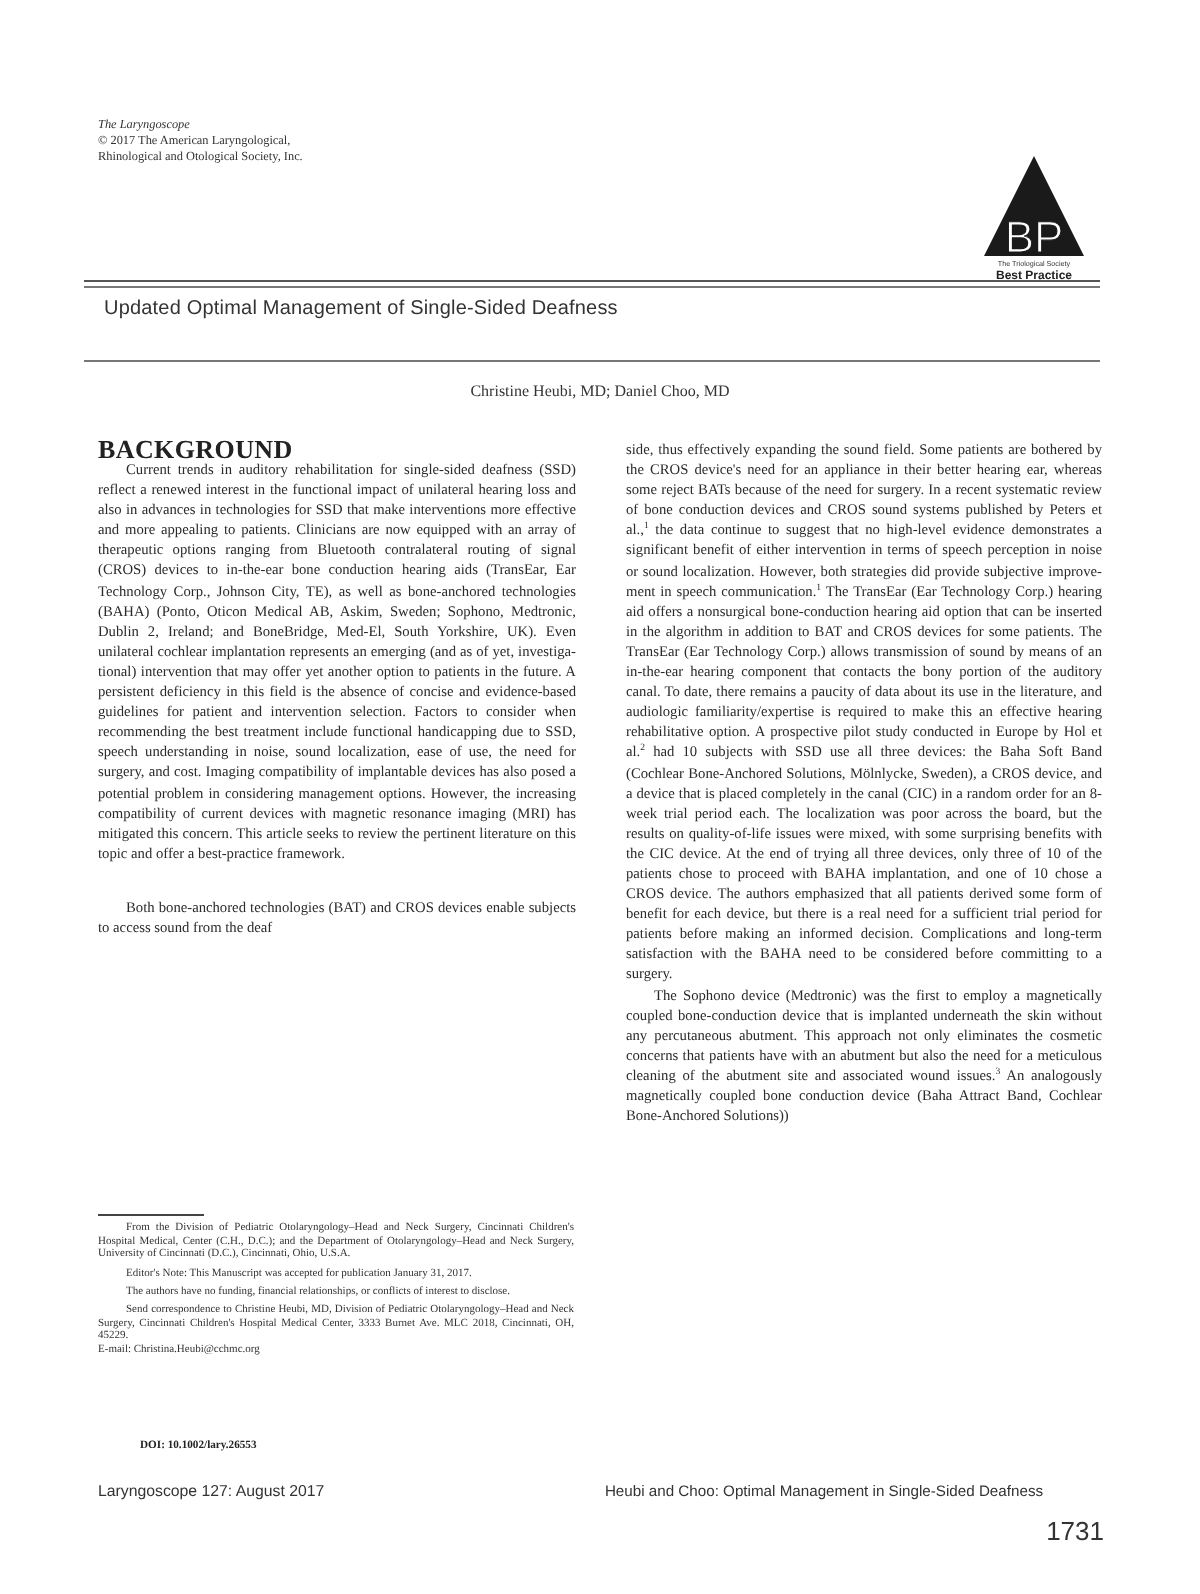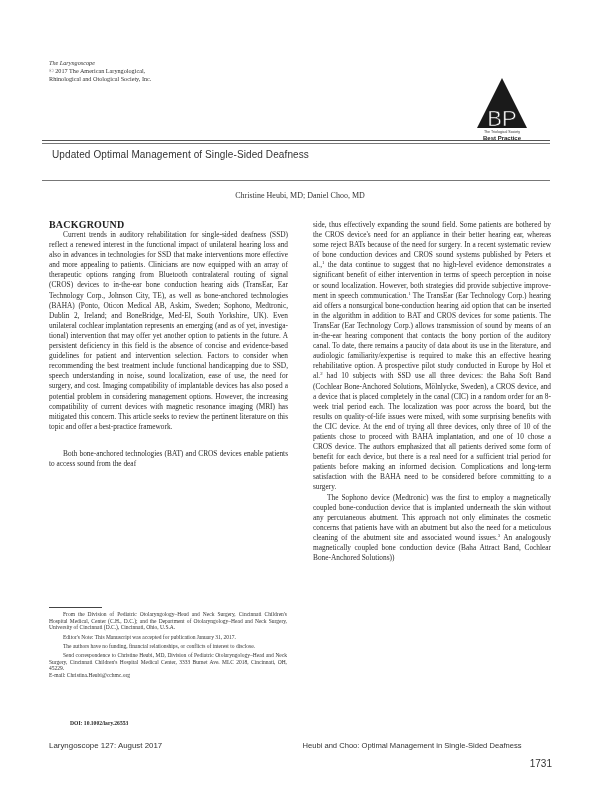--- a/index.html
+++ b/index.html
@@ -1,40 +1,40 @@
 <!DOCTYPE html>
 <html><head>
 <meta charset="utf-8">
 <style>
   html, body { margin: 0; padding: 0; background: #ffffff; }
   body { width: 600px; height: 797px; position: relative; overflow: hidden; color: #222; font-family: "DejaVu Serif", "Liberation Serif", serif; }
   .abs { position: absolute; }
   .journal-info { left: 49px; top: 59px; font-size: 6.2px; line-height: 8px; color: #333; font-family: "Liberation Serif", serif; }
   .journal-info .jname { font-style: italic; }
-  .logo { left: 476px; top: 49px; width: 52px; height: 92px; }
+  .logo { left: 491px; top: 49px; width: 52px; height: 92px; }
   .rule-top { left: 42px; width: 508px; top: 140px; height: 0; border-top: 1.5px solid #555; }
   .rule-top2 { left: 42px; width: 508px; top: 143px; height: 0; border-top: 1px solid #777; }
   .title { left: 52px; top: 149px; font-size: 10px; color: #333; font-family: Liberation Sans, sans-serif; letter-spacing: 0.1px; white-space: nowrap; }
   .rule-title { left: 42px; width: 508px; top: 180px; border-top: 1px solid #777; }
   .authors { left: 0; width: 600px; top: 191px; text-align: center; font-size: 8px; color: #333; font-family: "Liberation Serif", serif; }
   .col { font-family: "Liberation Serif", serif; font-size: 7.35px; line-height: 10.1px; color: #2a2a2a; text-align: justify; hyphens: manual; }
   .col-left { left: 49px; top: 220px; width: 239px; }
   .col-right { left: 313px; top: 220px; width: 238px; }
-  .sec-head { font-weight: bold; font-size: 10px; line-height: 10px; margin: 0; color: #222; letter-spacing: 0.2px; }
+  .sec-head { font-weight: bold; font-size: 13px; line-height: 10px; margin: 0; color: #222; letter-spacing: 0.2px; }
   .para { margin: 0; text-indent: 14px; }
   .gap { height: 17px; }
   sup { font-size: 4.8px; line-height: 0; vertical-align: 3px; }
   .fn-rule { left: 49px; top: 607px; width: 53px; border-top: 0.8px solid #444; }
   .footnotes { left: 49px; top: 611px; width: 238px; font-family: "Liberation Serif", serif; font-size: 5.5px; line-height: 6.7px; color: #333; text-align: justify; }
   .footnotes p { margin: 0 0 2.5px 0; text-indent: 14px; }
   .footnotes p.cont { text-indent: 0; margin-top: -2.5px; }
   .doi { left: 70px; top: 720px; font-family: "Liberation Serif", serif; font-size: 5.6px; font-weight: bold; color: #222; }
   .running-left { left: 49px; top: 741px; font-family: "Liberation Sans", sans-serif; font-size: 7.9px; color: #333; text-align: center; }
   .running-right { left: 272px; width: 280px; top: 741px; text-align: center; font-family: "Liberation Sans", sans-serif; font-size: 7.6px; color: #333; white-space: nowrap; }
-  .page-num { left: 500px; width: 52px; top: 758px; text-align: right; font-family: "Liberation Sans", sans-serif; font-size: 10px; color: #333; }
+  .page-num { left: 500px; width: 52px; top: 758px; text-align: right; font-family: "Liberation Sans", sans-serif; font-size: 13px; color: #333; }
 </style>
 </head>
 <body>
 
 <div class="abs journal-info">
   <div class="jname">The Laryngoscope</div>
   <div>© 2017 The American Laryngological,</div>
   <div>Rhinological and Otological Society, Inc.</div>
 </div>
 
@@ -50,21 +50,21 @@
 <div class="abs rule-top"></div>
 <div class="abs rule-top2"></div>
 <div class="abs title">Updated Optimal Management of Single-Sided Deafness</div>
 <div class="abs rule-title"></div>
 <div class="abs authors">Christine Heubi, MD; Daniel Choo, MD</div>
 
 <div class="abs col col-left">
   <h2 class="sec-head">BACKGROUND</h2>
   <p class="para">Current trends in auditory rehabilitation for single-sided deafness (SSD) reflect a renewed interest in the functional impact of unilateral hearing loss and also in advances in technologies for SSD that make interven­tions more effective and more appealing to patients. Cli­nicians are now equipped with an array of therapeutic options ranging from Bluetooth contralateral routing of signal (CROS) devices to in-the-ear bone conduction hearing aids (TransEar, Ear Technology Corp., Johnson City, TE), as well as bone-anchored technologies (BAHA) (Ponto, Oticon Medical AB, Askim, Sweden; Sophono, Medtronic, Dublin 2, Ireland; and BoneBridge, Med-El, South Yorkshire, UK). Even unilateral cochlear implan­tation represents an emerging (and as of yet, investiga­tional) intervention that may offer yet another option to patients in the future. A persistent deficiency in this field is the absence of concise and evidence-based guide­lines for patient and intervention selection. Factors to consider when recommending the best treatment include functional handicapping due to SSD, speech understand­ing in noise, sound localization, ease of use, the need for surgery, and cost. Imaging compatibility of implantable devices has also posed a potential problem in considering management options. However, the increasing compati­bility of current devices with magnetic resonance imag­ing (MRI) has mitigated this concern. This article seeks to review the pertinent literature on this topic and offer a best-practice framework.</p>
   <div class="gap"></div>
-  <p class="para">Both bone-anchored technologies (BAT) and CROS devices enable patients to access sound from the deaf</p>
+  <p class="para">Both bone-anchored technologies (BAT) and CROS devices enable subjects to access sound from the deaf</p>
 </div>
 
 <div class="abs fn-rule"></div>
 <div class="abs footnotes">
   <p>From the Division of Pediatric Otolaryngology–Head and Neck Surgery, Cincinnati Children's Hospital Medical, Center (C.H., D.C.); and the Department of Otolaryngology–Head and Neck Surgery, University of Cincinnati (D.C.), Cincinnati, Ohio, U.S.A.</p>
   <p>Editor's Note: This Manuscript was accepted for publication January 31, 2017.</p>
   <p>The authors have no funding, financial relationships, or conflicts of interest to disclose.</p>
   <p>Send correspondence to Christine Heubi, MD, Division of Pediatric Otolaryngology–Head and Neck Surgery, Cincinnati Children's Hospital Medical Center, 3333 Burnet Ave. MLC 2018, Cincinnati, OH, 45229.</p>
   <p class="cont">E-mail: Christina.Heubi@cchmc.org</p>
 </div>

